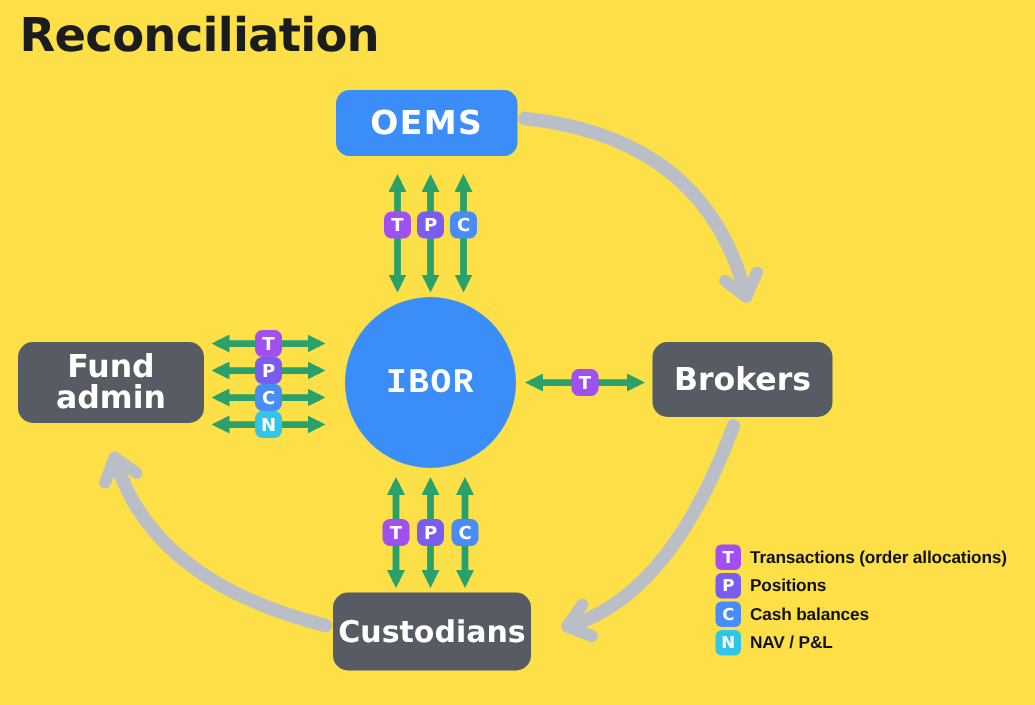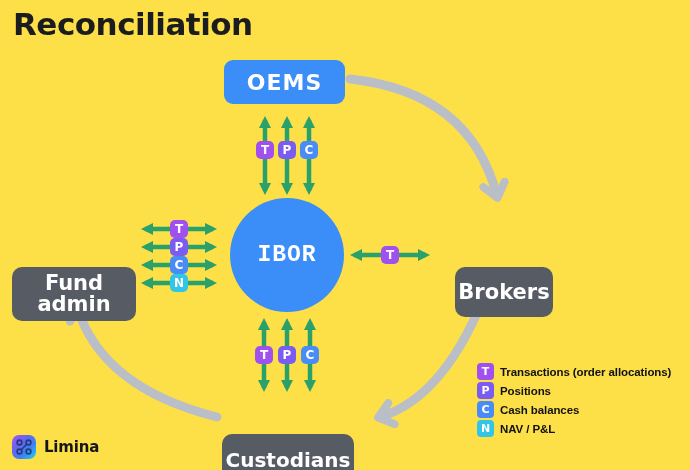--- a/index.html
+++ b/index.html
@@ -4,25 +4,25 @@
 <style>
   html,body{margin:0;padding:0;background:#fff;}
   .canvas{position:relative;width:690px;height:470px;background:#fde047;overflow:hidden;
           font-family:"Liberation Sans",sans-serif;}
   .title{position:absolute;left:13px;top:6px;font-family:"DejaVu Sans",sans-serif;
          font-size:31px;font-weight:800;color:#1b1c1e;letter-spacing:-0.5px;}
   svg.layer{position:absolute;left:0;top:0;}
   .node{position:absolute;display:flex;align-items:center;justify-content:center;
         color:#fff;font-family:"DejaVu Sans",sans-serif;font-weight:700;text-align:center;}
   .node.blue{background:#3b8df8;}
-  .node.gray{background:#575c64;margin-top:39px;}
+  .node.gray{background:#575c64;}
   .node-oems{left:224px;top:60px;width:121px;height:44px;border-radius:9px;font-size:22px;letter-spacing:1px;}
   .node-ibor{left:230px;top:198px;width:114px;height:114px;border-radius:50%;background:#3b8df8;font-size:23px;letter-spacing:1px;}
   .node-fund{left:12px;top:228px;width:124px;height:54px;border-radius:10px;font-size:21px;line-height:1.02;}
-  .node-brokers{left:455px;top:228px;width:98px;height:50px;border-radius:10px;font-size:21px;}
+  .node-brokers{left:435px;top:228px;width:120px;height:50px;border-radius:10px;font-size:21px;}
   .node-custodians{left:222px;top:395px;width:132px;height:52px;border-radius:10px;font-size:20px;}
   .badge{position:absolute;width:18px;height:18px;border-radius:5px;color:#fff;
          font-size:12px;font-weight:700;display:flex;align-items:center;justify-content:center;
          font-family:"DejaVu Sans",sans-serif;}
   .legend{position:absolute;left:477px;top:363px;}
   .legend-row{display:flex;align-items:center;gap:6px;height:17px;margin-bottom:2px;}
   .legend-badge{width:17px;height:17px;border-radius:4px;color:#fff;font-size:11px;font-weight:700;
                 display:flex;align-items:center;justify-content:center;font-family:"DejaVu Sans",sans-serif;flex:0 0 auto;}
   .legend-label{font-size:11.5px;font-weight:700;color:#101114;white-space:nowrap;letter-spacing:-0.1px;}
   .brand{position:absolute;left:12px;top:435px;display:flex;align-items:center;gap:8px;}
@@ -119,28 +119,14 @@
     <div class="legend-row">
       <div class="legend-badge" style="background: rgb(74, 140, 247);">C</div>
       <div class="legend-label">Cash balances</div>
     </div>
     <div class="legend-row">
       <div class="legend-badge" style="background: rgb(50, 197, 232);">N</div>
       <div class="legend-label">NAV / P&amp;L</div>
     </div>
   </div>
 
-  <div class="brand">
-    <div class="brand-icon">
-      <svg width="24" height="24" viewBox="0 0 24 24">
-        <g fill="none" stroke="#16264d" stroke-width="1.6" opacity="0.75">
-          <circle cx="7.5" cy="7.5" r="2.4"></circle>
-          <circle cx="16.5" cy="7.5" r="2.4"></circle>
-          <circle cx="7.5" cy="16.5" r="2.4"></circle>
-          <circle cx="16.5" cy="16.5" r="2.4"></circle>
-          <path d="M9.3 14.7 L14.7 9.3"></path>
-        </g>
-      </svg>
-    </div>
-    <div class="brand-name">Limina</div>
-  </div>
 
 </div>
 
 </body></html>

